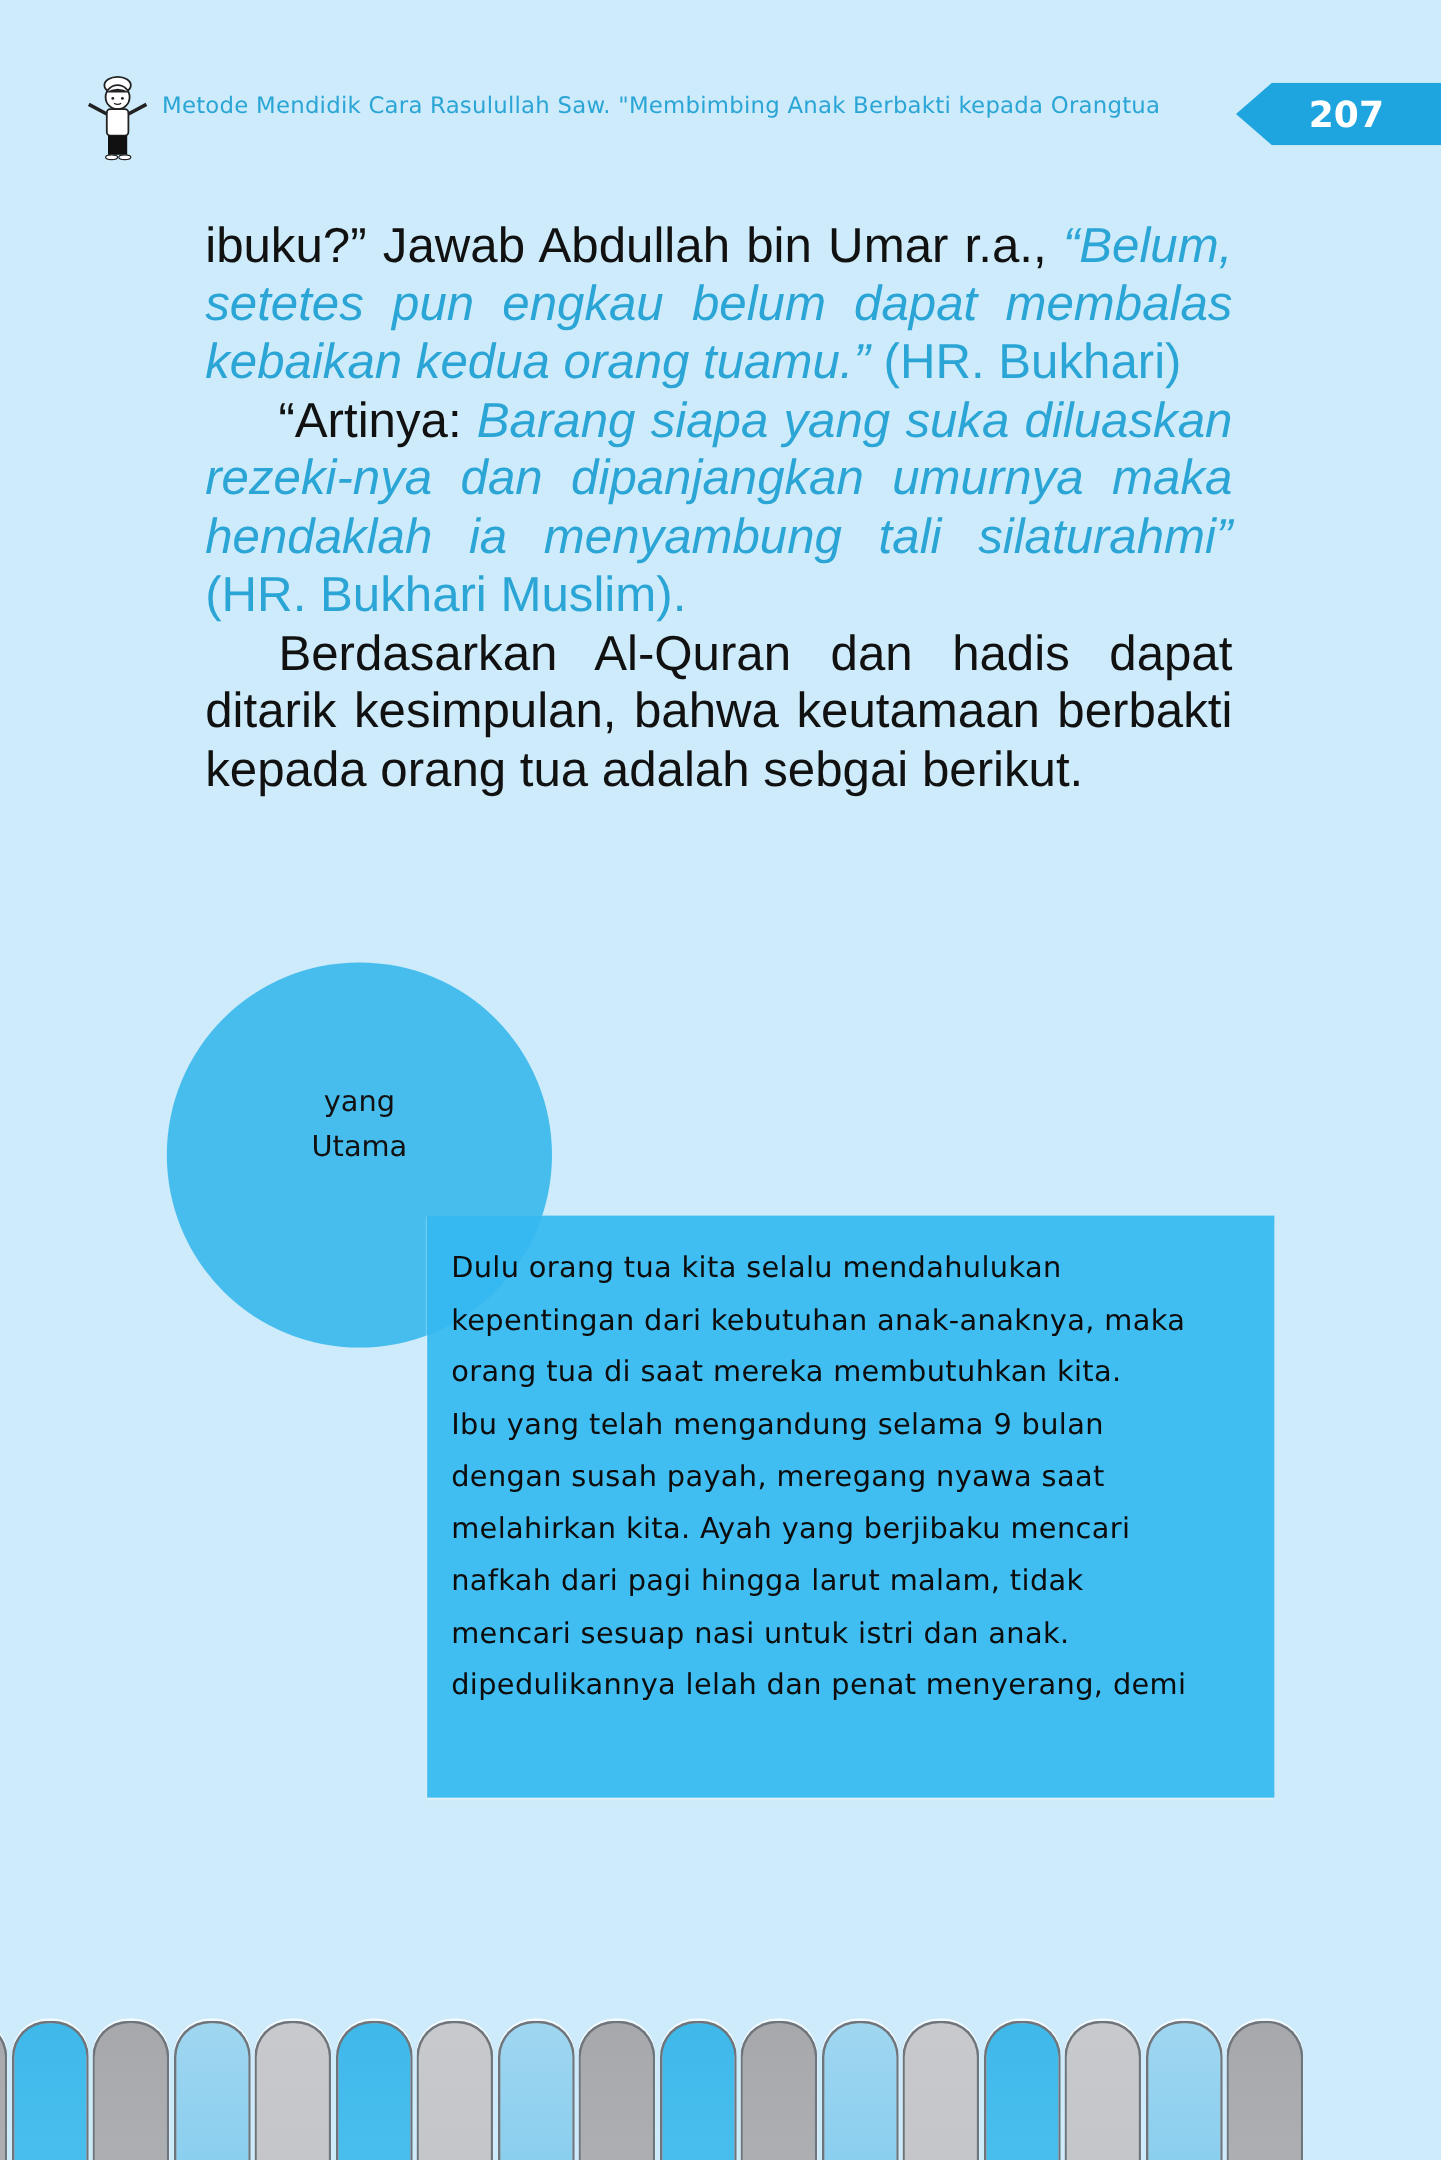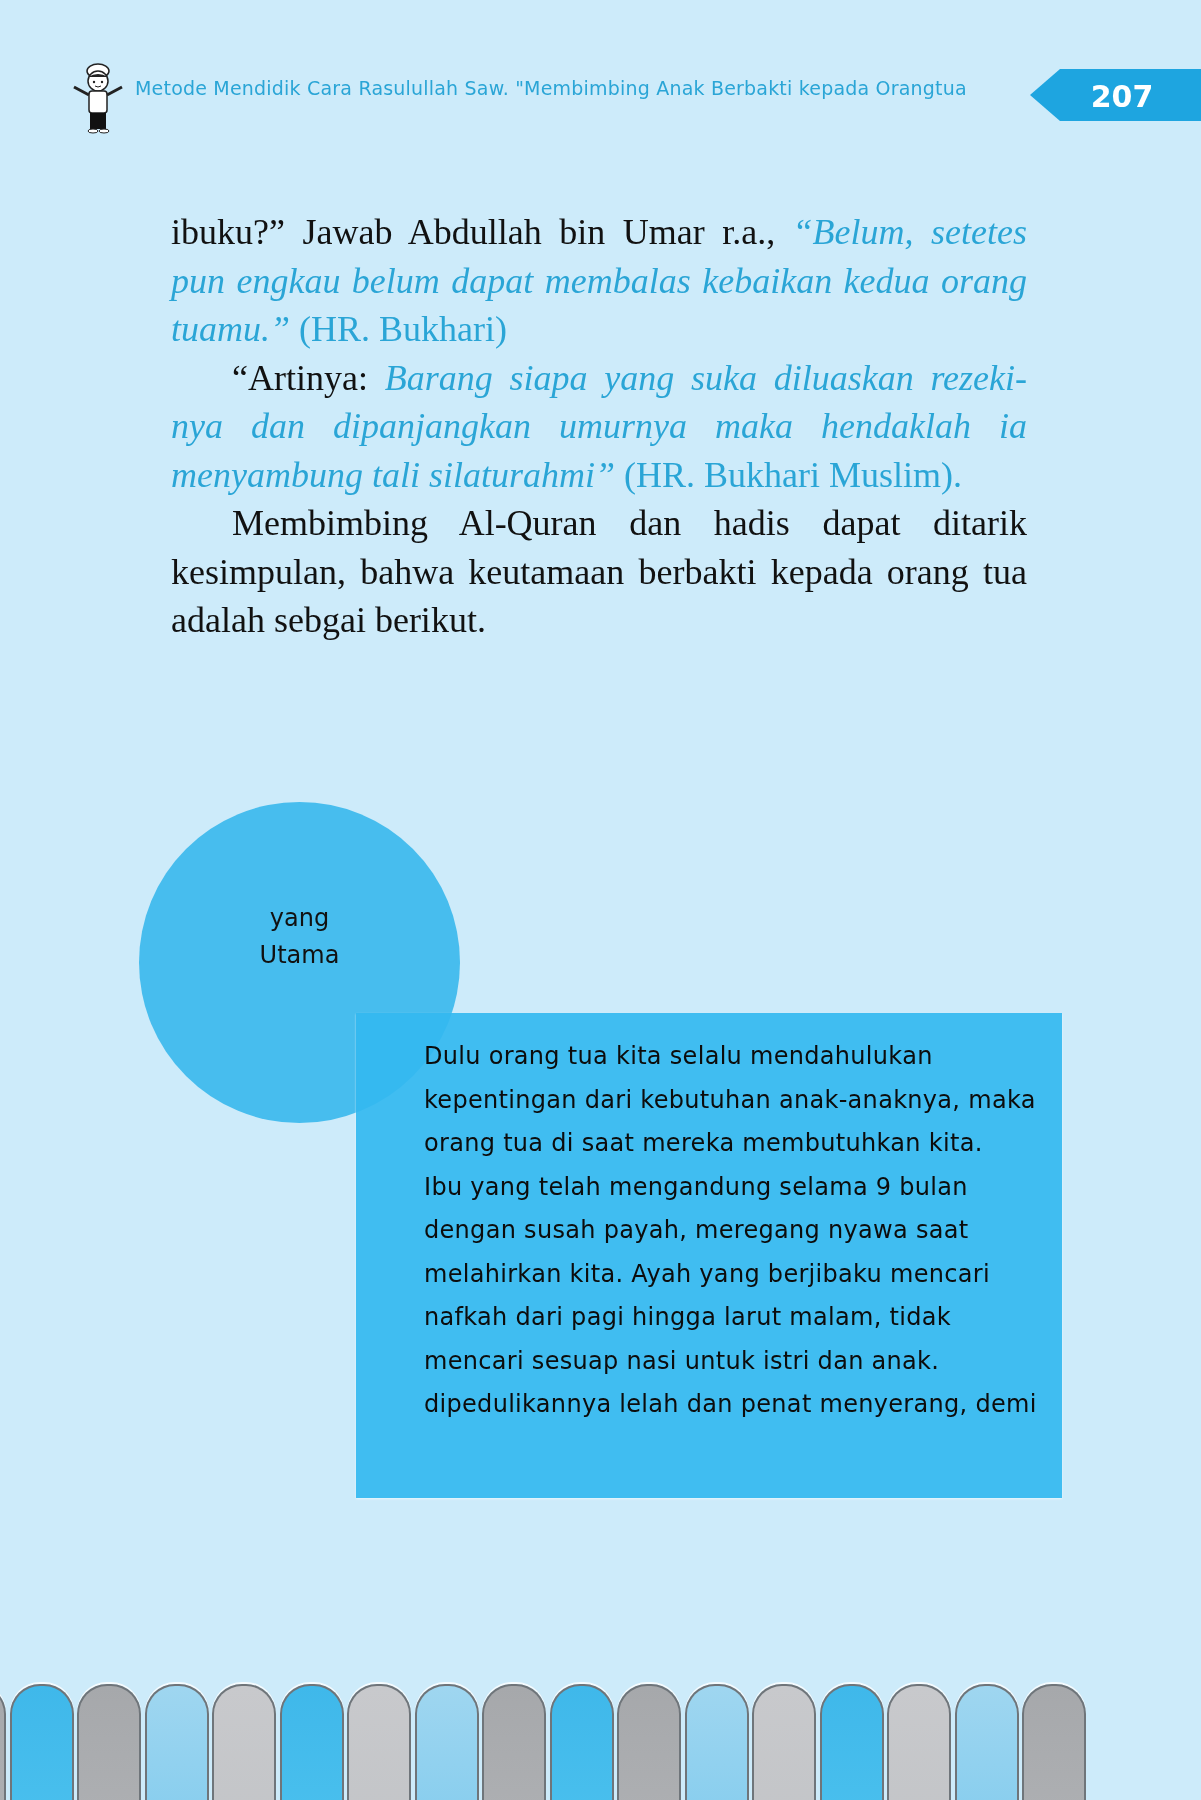--- a/index.html
+++ b/index.html
@@ -19,22 +19,22 @@
     position: absolute; left: 1030px; top: 14px; width: 171px; height: 52px;
   }
   .page-tab svg { position: absolute; left: 0; top: 0; }
   .page-number {
     position: absolute; left: 52px; top: 10px; width: 80px; text-align: center;
     color: #ffffff; font-family: "DejaVu Sans", sans-serif; font-weight: bold; font-size: 30px;
   }
 
   .body-text {
     position: absolute; left: 171px; top: 180px; width: 856px;
-    font-family: Liberation Serif, serif; font-size: 36px; line-height: 48.5px;
-    color: #111111; text-align: justify; margin-top: 28px;
+    font-family: Liberation Sans, sans-serif; font-size: 41px; line-height: 48.5px;
+    color: #111111; text-align: justify;
   }
   .body-text p { margin: 0; }
   .indent { text-indent: 61px; }
   .quote { color: #2aa5d6; font-style: italic; }
   .cite { color: #2aa5d6; }
 
   .circle {
     position: absolute; left: 139px; top: 802px; width: 321px; height: 321px;
     border-radius: 50%; background: #47bdee;
   }
@@ -45,21 +45,21 @@
   .box {
     position: absolute; left: 356px; top: 1013px; width: 706px; height: 485px;
     background: rgba(52, 185, 240, 0.92);
     box-shadow: 0 1px 2px rgba(255,255,255,0.6);
   }
   .box-text {
     position: absolute; left: 20px; top: 22px; width: 650px;
     font-family: "DejaVu Sans", sans-serif; font-size: 24px; line-height: 43.5px;
     color: #0c0c0c; letter-spacing: 0.3px;
   }
-  .box-text span { display: block; white-space: nowrap; margin-left: 48px; }
+  .box-text span { display: block; white-space: nowrap; }
 
   .fence { position: absolute; left: 0; top: 1660px; width: 1201px; height: 140px; overflow: hidden; }
   .picket {
     position: absolute; top: 24px; width: 60px; height: 140px;
     border-radius: 30px 30px 0 0;
     border: 2px solid #6f757a; border-bottom: none;
     box-shadow: 0 -2px 0 rgba(255,255,255,0.8);
   }
   .p-blue { background: linear-gradient(#3fb8ea, #4ac0ee); }
   .p-gray { background: linear-gradient(#a6a8ab, #aeb0b3); }
@@ -92,21 +92,21 @@
   </div>
 </div>
 
 <div class="body-text">
   <p>
     <span>ibuku?” Jawab Abdullah bin Umar r.a., </span><span class="quote">“Belum, setetes pun engkau belum dapat membalas kebaikan kedua orang tuamu.”</span><span class="cite"> (HR. Bukhari)</span>
   </p>
   <p class="indent">
     <span>“Artinya: </span><span class="quote">Barang siapa yang suka diluaskan rezeki-nya dan dipanjangkan umurnya maka hendaklah ia menyambung tali silaturahmi”</span><span class="cite"> (HR. Bukhari Muslim).</span>
   </p>
-  <p class="indent">Membimbing Al-Quran dan hadis dapat ditarik kesimpulan, bahwa keutamaan berbakti kepada orang tua adalah sebgai berikut.</p>
+  <p class="indent">Berdasarkan Al-Quran dan hadis dapat ditarik kesimpulan, bahwa keutamaan berbakti kepada orang tua adalah sebgai berikut.</p>
 </div>
 
 <div class="circle">
   <div class="circle-label">
     <div>yang</div>
     <div>Utama</div>
   </div>
 </div>
 
 <div class="box">

